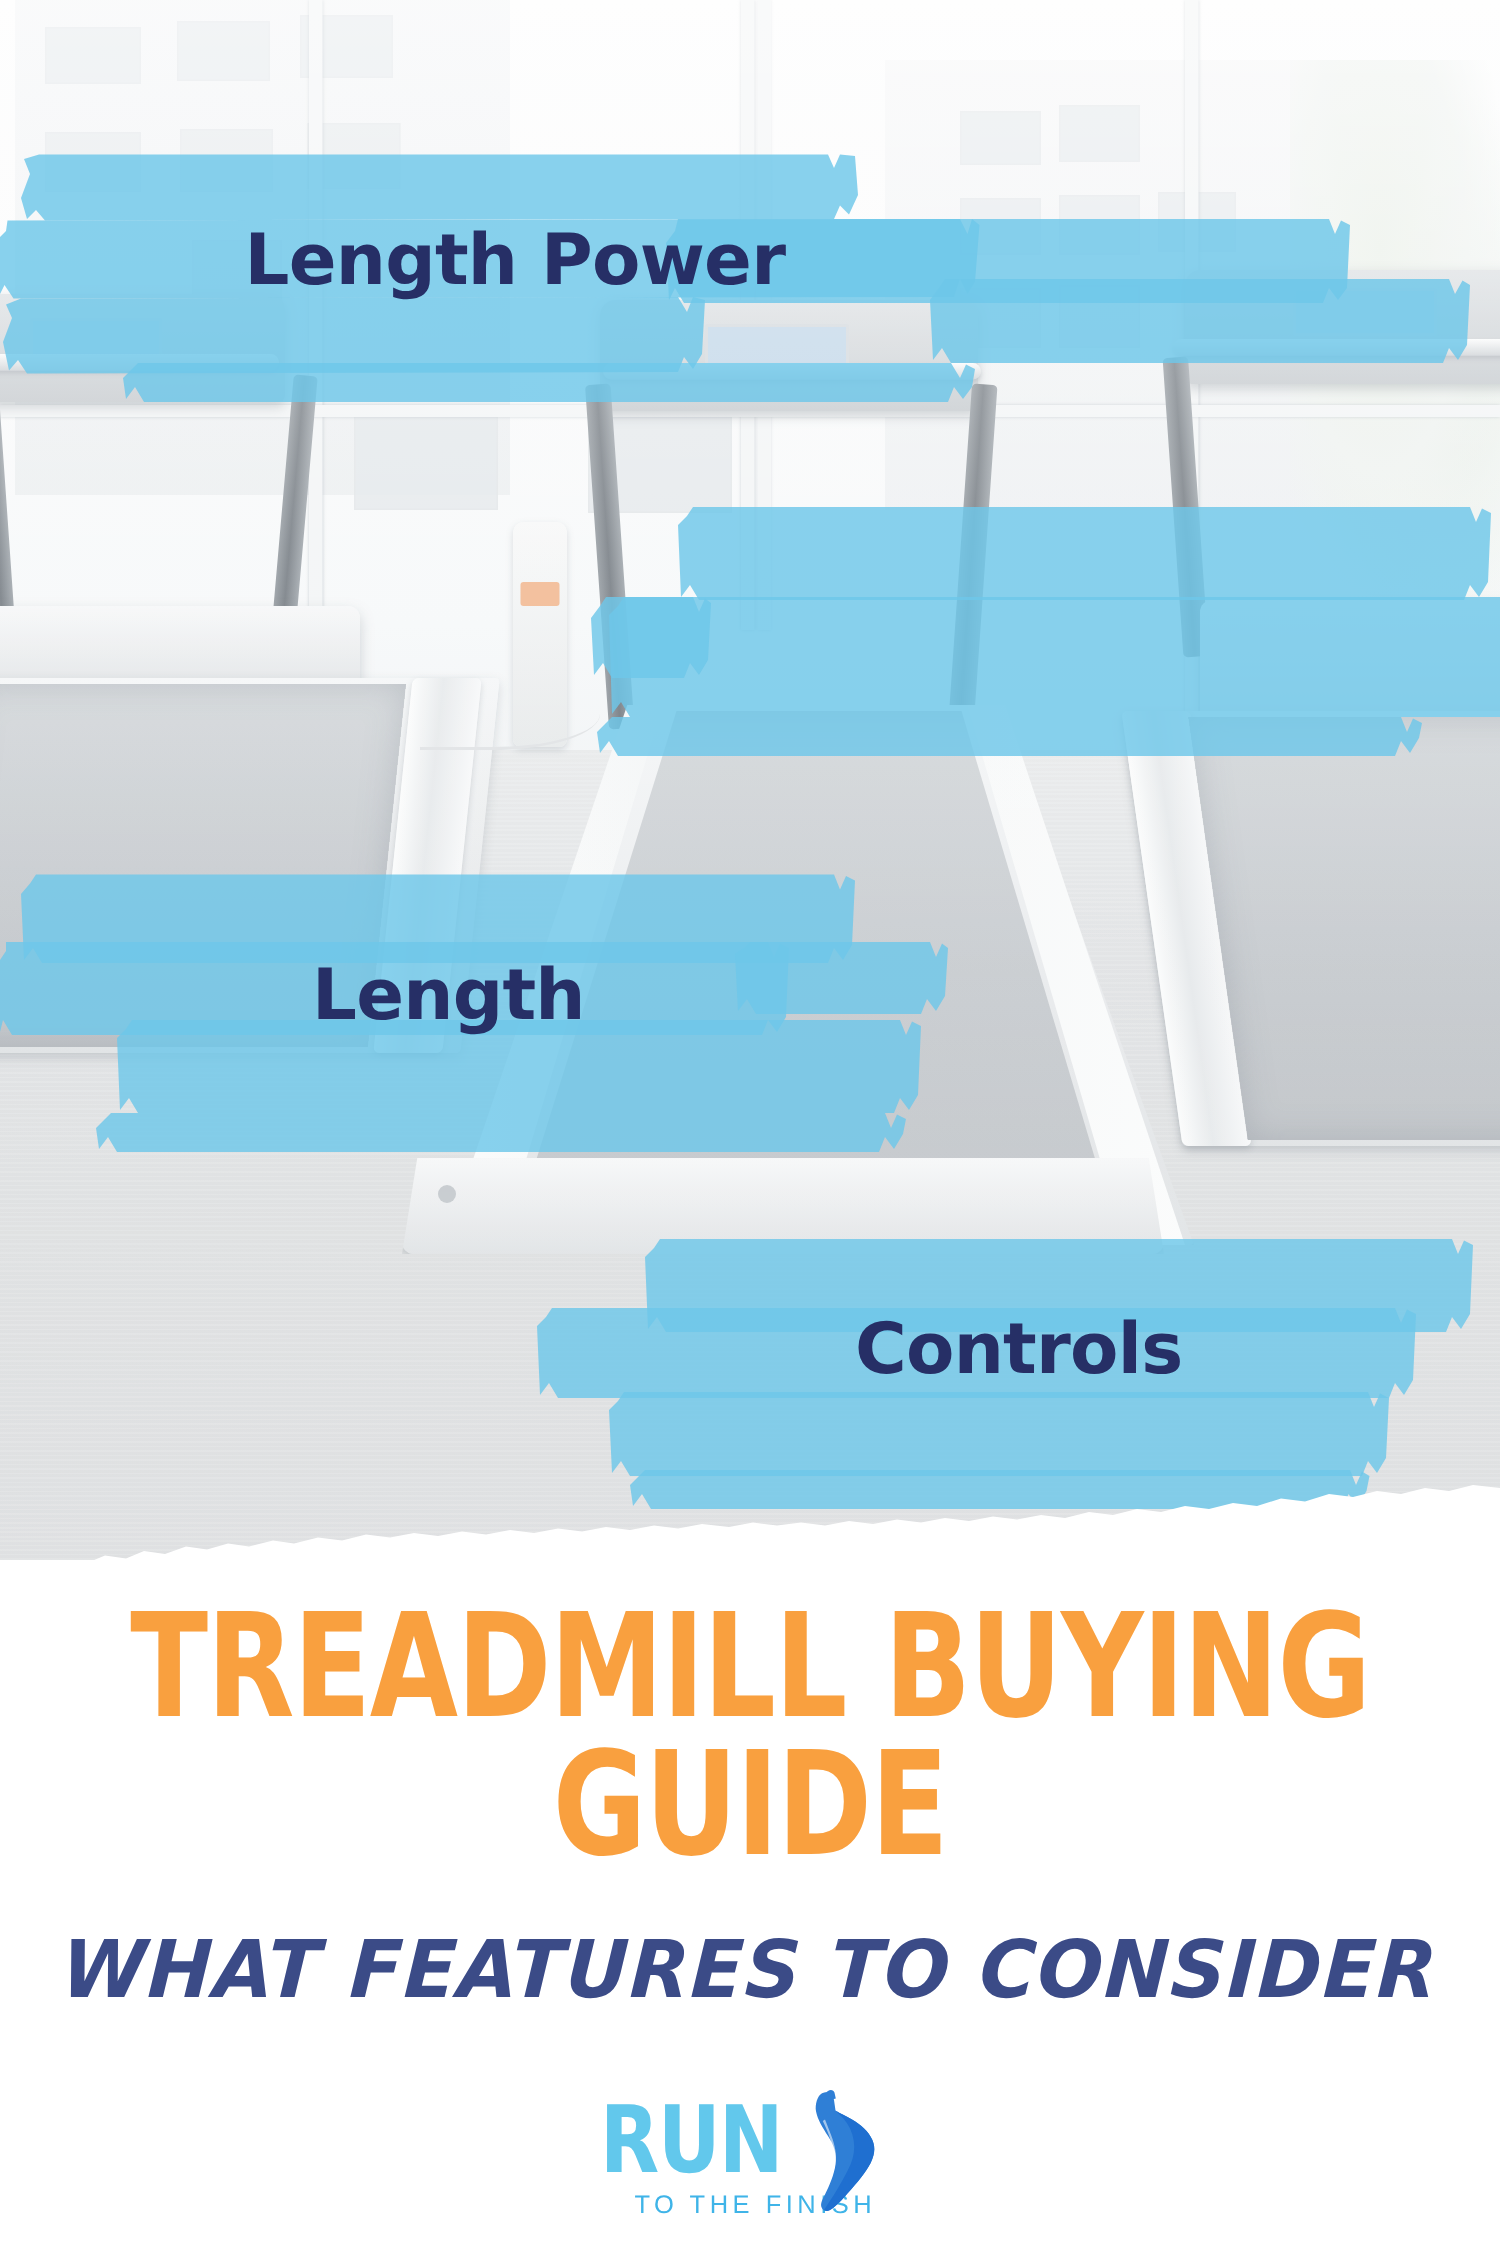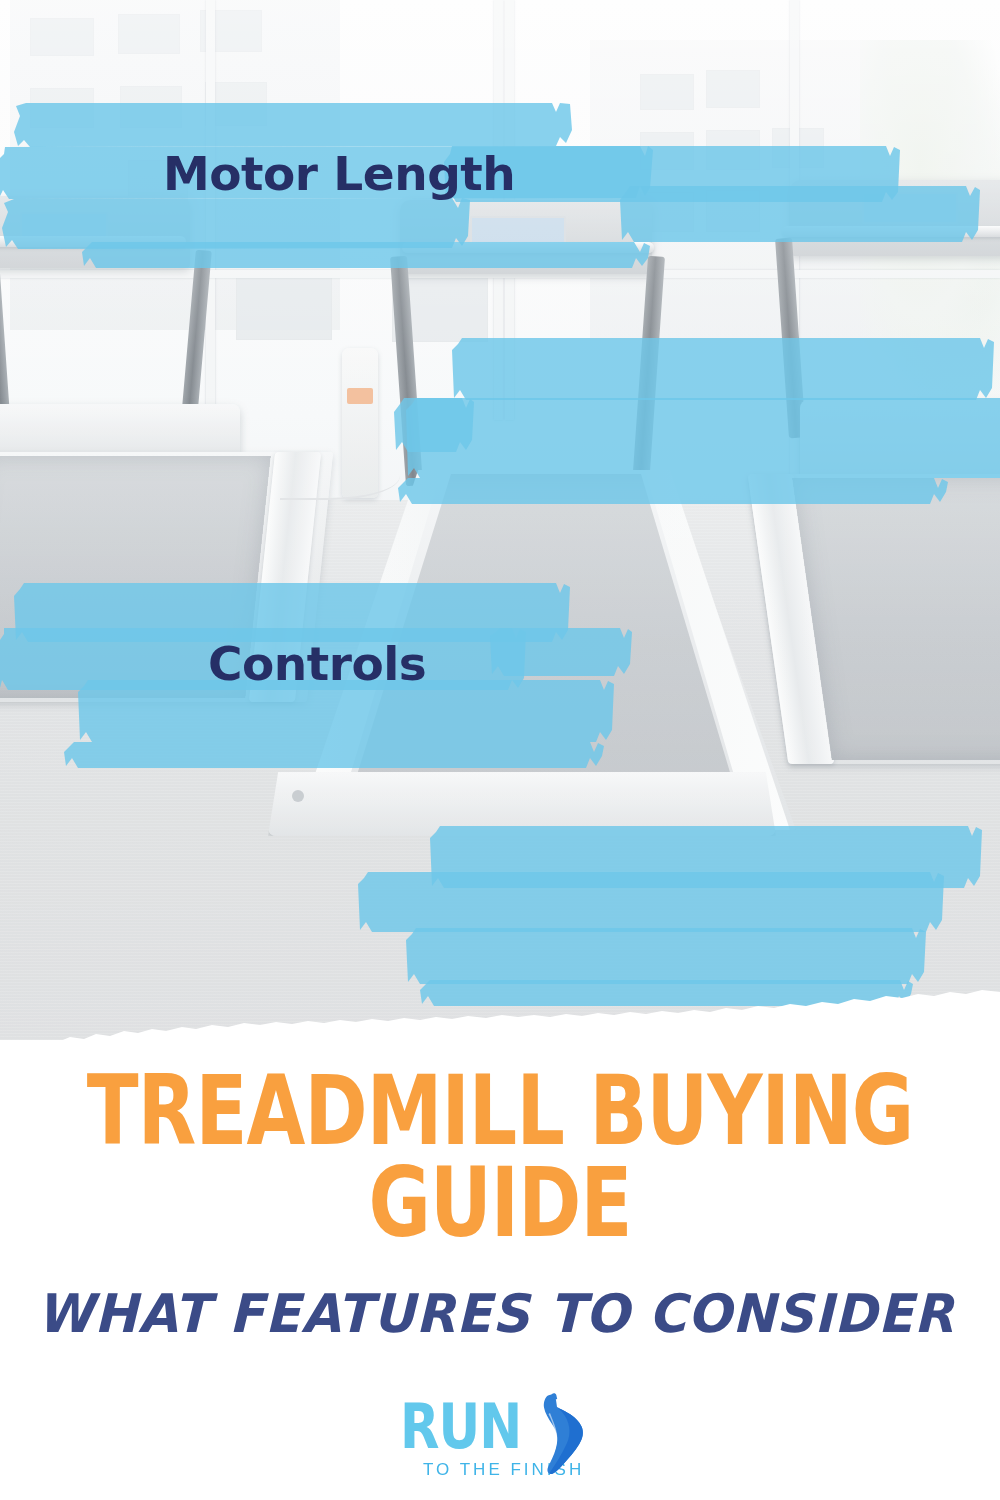--- a/index.html
+++ b/index.html
@@ -314,22 +314,23 @@
           <path d="M368,872 L930,872 L934,882 L938,873 L944,876 L942,920 L936,930 L930,922 L926,932
                    L372,932 L366,922 L360,930 L358,884 L364,878 Z"></path>
           <path d="M416,928 L912,928 L916,938 L920,929 L926,932 L924,972 L918,982 L912,974 L908,984
                    L420,984 L414,974 L408,982 L406,940 L412,934 Z"></path>
           <path d="M430,980 L900,980 L904,990 L908,981 L913,984 L911,994 L905,1004 L899,996 L895,1006
                    L434,1006 L428,996 L422,1004 L420,990 L426,984 Z"></path>
         </g>
       </svg>
     </div>
 
-    <div class="lbl" id="lbl-motor">Motor Length</div>
-    <div class="lbl" id="lbl-incl">Controls</div>
+    <div class="lbl" id="lbl-motor">Length Power</div>
+    <div class="lbl" id="lbl-incl">Length</div>
+    <div class="lbl" id="lbl-ctrl">Controls</div>
   </div>
 
   <div class="torn">
     <svg width="1000" height="80" viewBox="0 0 1000 80" xmlns="http://www.w3.org/2000/svg">
       <path fill="#ffffff" d="M0,80 L0,64 L10,62 L22,58 L34,60 L46,55 L58,57 L70,52 L84,54 L96,49 L110,51
         L124,46 L138,48 L152,44 L166,46 L182,42 L196,44 L212,40 L228,42 L244,38 L260,40
         L276,37 L292,39 L308,36 L324,38 L340,35 L356,37 L372,34 L388,36 L404,33 L420,35
         L436,32 L452,34 L468,31 L486,33 L502,30 L518,32 L534,30 L550,32 L566,29 L582,31
         L598,28 L614,30 L630,27 L646,29 L662,26 L678,28 L694,25 L710,27 L726,23 L742,25
         L758,21 L774,23 L790,19 L806,21 L822,17 L838,19 L854,14 L870,16 L886,11 L902,13

